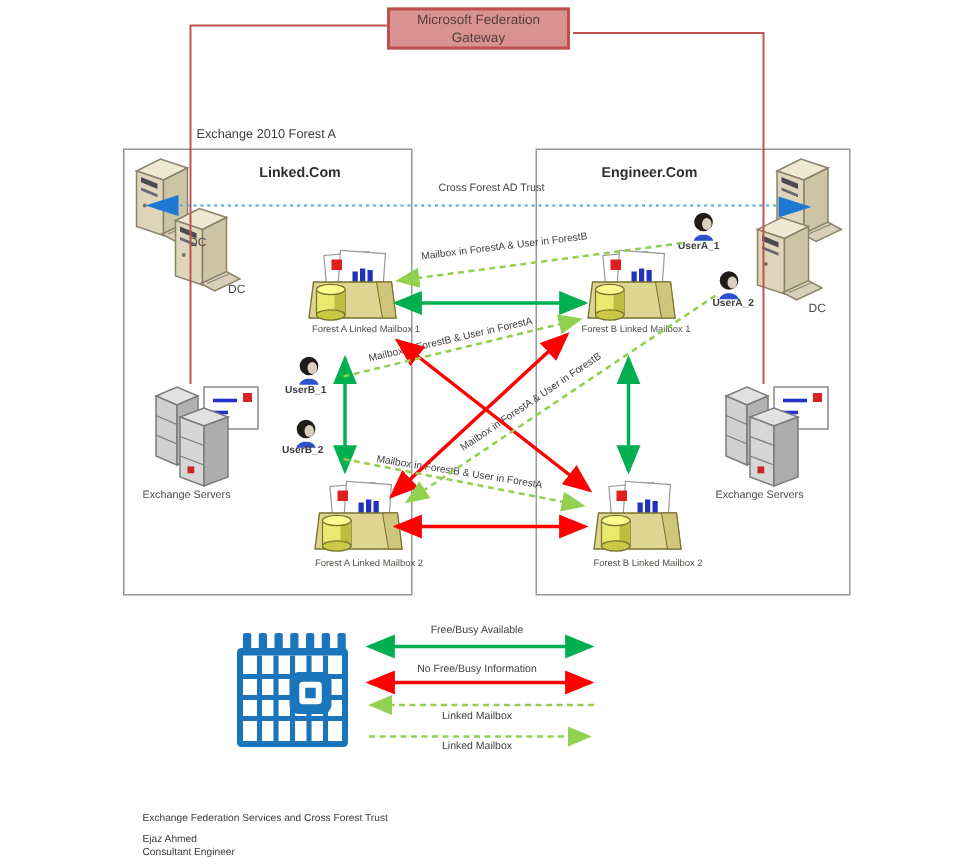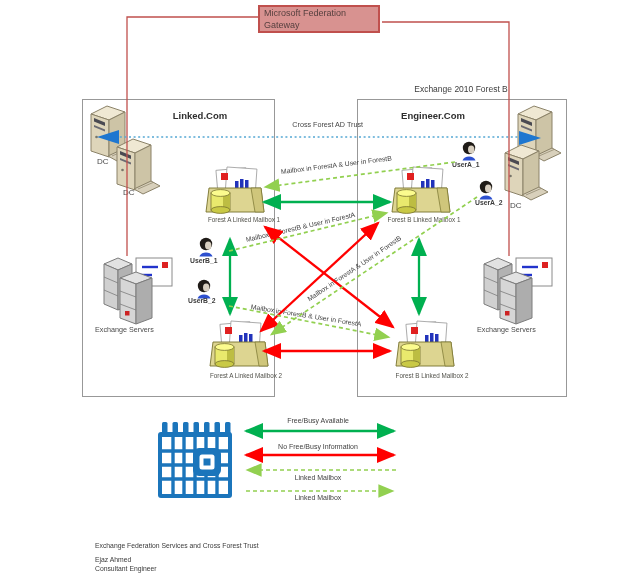--- a/index.html
+++ b/index.html
@@ -4,49 +4,49 @@
 <style>
   html,body{margin:0;padding:0;background:#fff;}
   #stage{position:relative;width:640px;height:578px;background:#ffffff;overflow:hidden;
          font-family:"Liberation Sans",sans-serif;color:#404040;}
   .abs{position:absolute;}
   .lbl{position:absolute;font-size:7px;color:#464646;white-space:nowrap;}
   .ctr{text-align:right;}
   #gateway{position:absolute;left:258px;top:5px;width:122px;height:28px;
            background:#d89290;border:2px solid #c0504d;color:#553f3e;
            font-size:9px;line-height:12px;display:flex;align-items:center;justify-content:center;
-           text-align:left;padding:0 4px;box-sizing:border-box;}
+           text-align:center;padding:0 4px;box-sizing:border-box;}
   .forest{position:absolute;top:99px;height:296px;border:1px solid #989898;background:transparent;}
   #forestA{left:82px;width:191px;}
   #forestB{left:357px;width:208px;}
   .forest-title{position:absolute;top:84px;font-size:8.5px;color:#3d3d3d;text-align:center;}
   .domain-lbl{position:absolute;top:110px;font-size:9.5px;font-weight:bold;color:#2e2e2e;text-align:center;}
   .mb-lbl{position:absolute;font-size:6.3px;color:#51514a;text-align:center;white-space:nowrap;}
   .user-lbl{position:absolute;font-size:6.8px;font-weight:bold;color:#3c3c3c;white-space:nowrap;}
-  .dc-lbl{position:absolute;font-size:8px;color:#4a4a4a;}
+  .dc-lbl{position:absolute;font-size:8px;color:#4a4a4a;margin-left:29px;}
   .srv-lbl{position:absolute;font-size:7.2px;color:#4a4a4a;text-align:left;}
   .alabel{position:absolute;font-size:6.8px;color:#3f3f3f;white-space:nowrap;transform-origin:left center;}
   .legend-lbl{position:absolute;font-size:7px;color:#3f3f3f;text-align:center;width:120px;}
   .footer-line{position:absolute;left:95px;font-size:6.8px;color:#3a3a3a;white-space:nowrap;}
   #overlay{position:absolute;left:0;top:0;pointer-events:none;}
   svg{display:block;}
 </style>
 </head>
 <body>
 
 <div id="stage">
 
   <div id="gateway">
     <span>Microsoft Federation Gateway</span>
   </div>
 
   <div id="forestA" class="forest"></div>
   <div id="forestB" class="forest"></div>
 
-  <div class="forest-title" style="left:357px;width:208px;">Exchange 2010 Forest B</div>
+  <div class="forest-title" style="left:82px;width:191px;">Exchange 2010 Forest A</div>
 
   <div class="domain-lbl" style="left:140px;width:120px;">Linked.Com</div>
   <div class="domain-lbl" style="left:373px;width:120px;">Engineer.Com</div>
 
   <div class="lbl ctr" style="left:283px;top:120px;width:80px;font-size:7.2px;">Cross Forest AD Trust</div>
 
   <div class="abs" style="left:85px;top:101px;">
     <svg width="50" height="64" viewBox="0 0 50 64">
       <polygon points="6,13 22,5 40,11 24,19" fill="#efe8d3" stroke="#8b8268"></polygon>
       <polygon points="6,13 24,19 24,56 6,50" fill="#ded5ba" stroke="#8b8268"></polygon>

